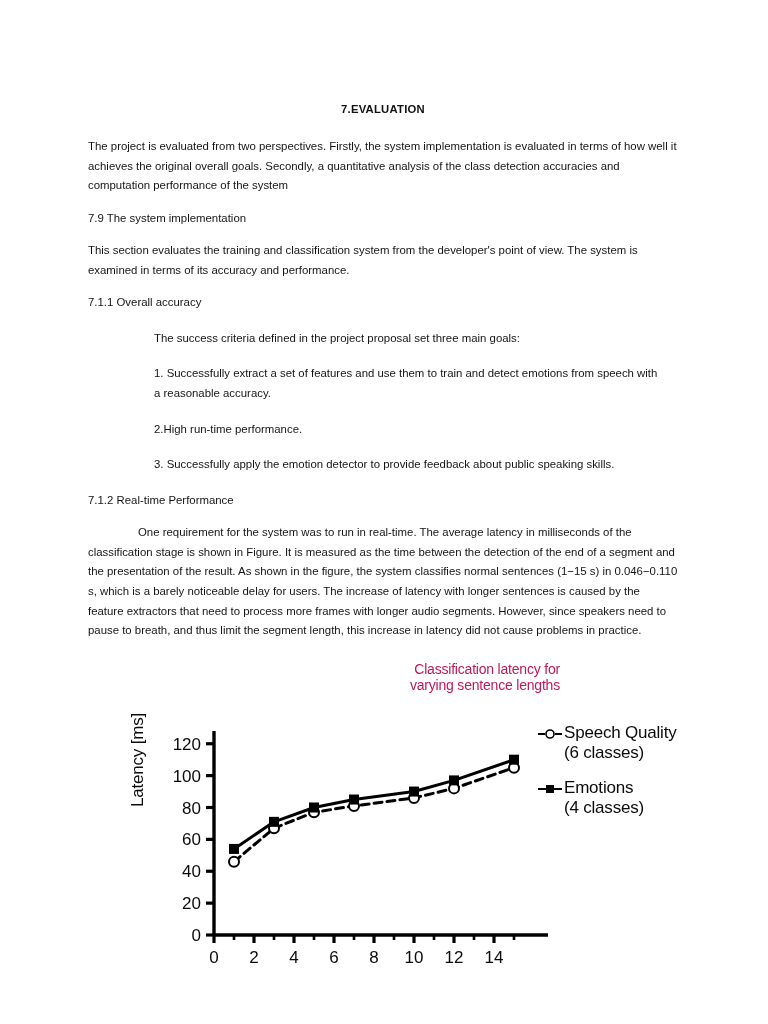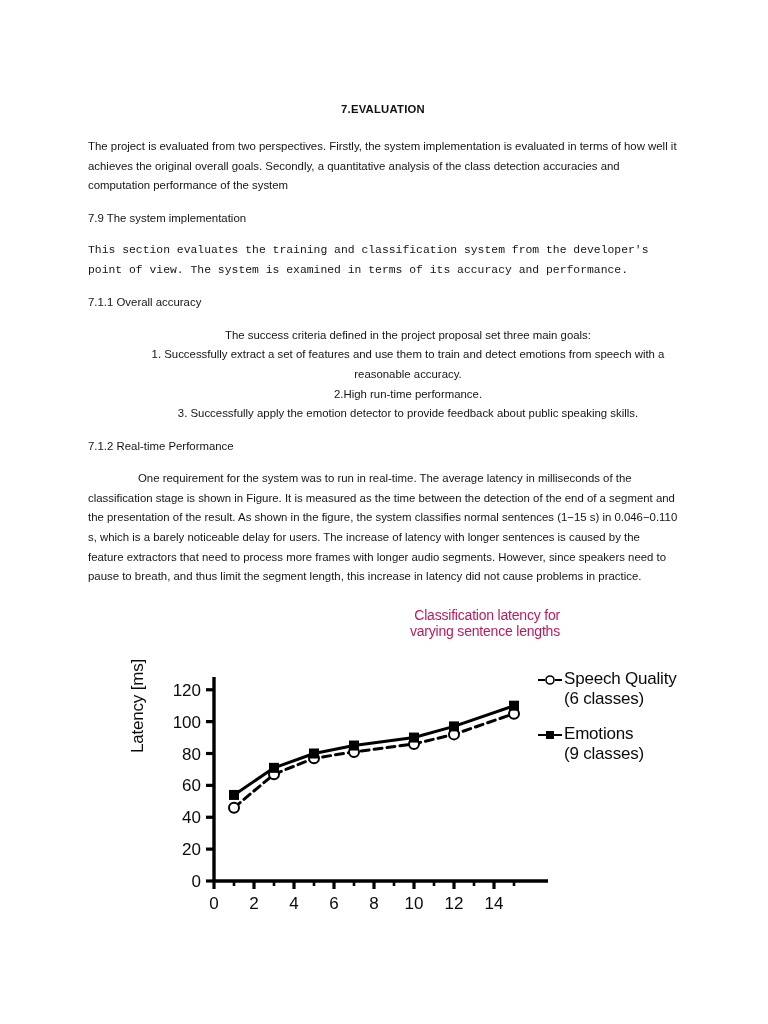--- a/index.html
+++ b/index.html
@@ -41,34 +41,32 @@
     color: #141414;
   }
   p.section-head {
     font-size: 11.4px;
     line-height: 1.7;
     margin: 0 0 13px 0;
     color: #141414;
   }
   .indent {
     margin-left: 50px;
-    font-family: Liberation Mono, monospace;
   }
   .first-line-indent {
     text-indent: 50px;
   }
   .goal-list {
     margin: 0 0 13px 50px;
     font-size: 11.4px;
     line-height: 1.72;
     color: #141414;
   }
   .goal-list div {
-    margin: 0;
-    text-align: center;
+    margin: 16px;
   }
 
   
   .figure-wrap {
     margin: 16px 0 0 52px;
     width: 540px;
     height: 330px;
     position: relative;
   }
   .chart-title {
@@ -247,20 +245,20 @@
           <div>(6 classes)</div>
         </div>
       </div>
       <div class="legend-entry">
         <svg class="legend-marker" viewBox="0 0 24 12">
           <line x1="0" y1="6" x2="24" y2="6" stroke="#000" stroke-width="2"></line>
           <rect x="8" y="2" width="8" height="8" fill="#000"></rect>
         </svg>
         <div class="legend-label">
           <div>Emotions</div>
-          <div>(9 classes)</div>
+          <div>(4 classes)</div>
         </div>
       </div>
     </div>
 
   </div>
 
 </div>
 
 </body></html>

